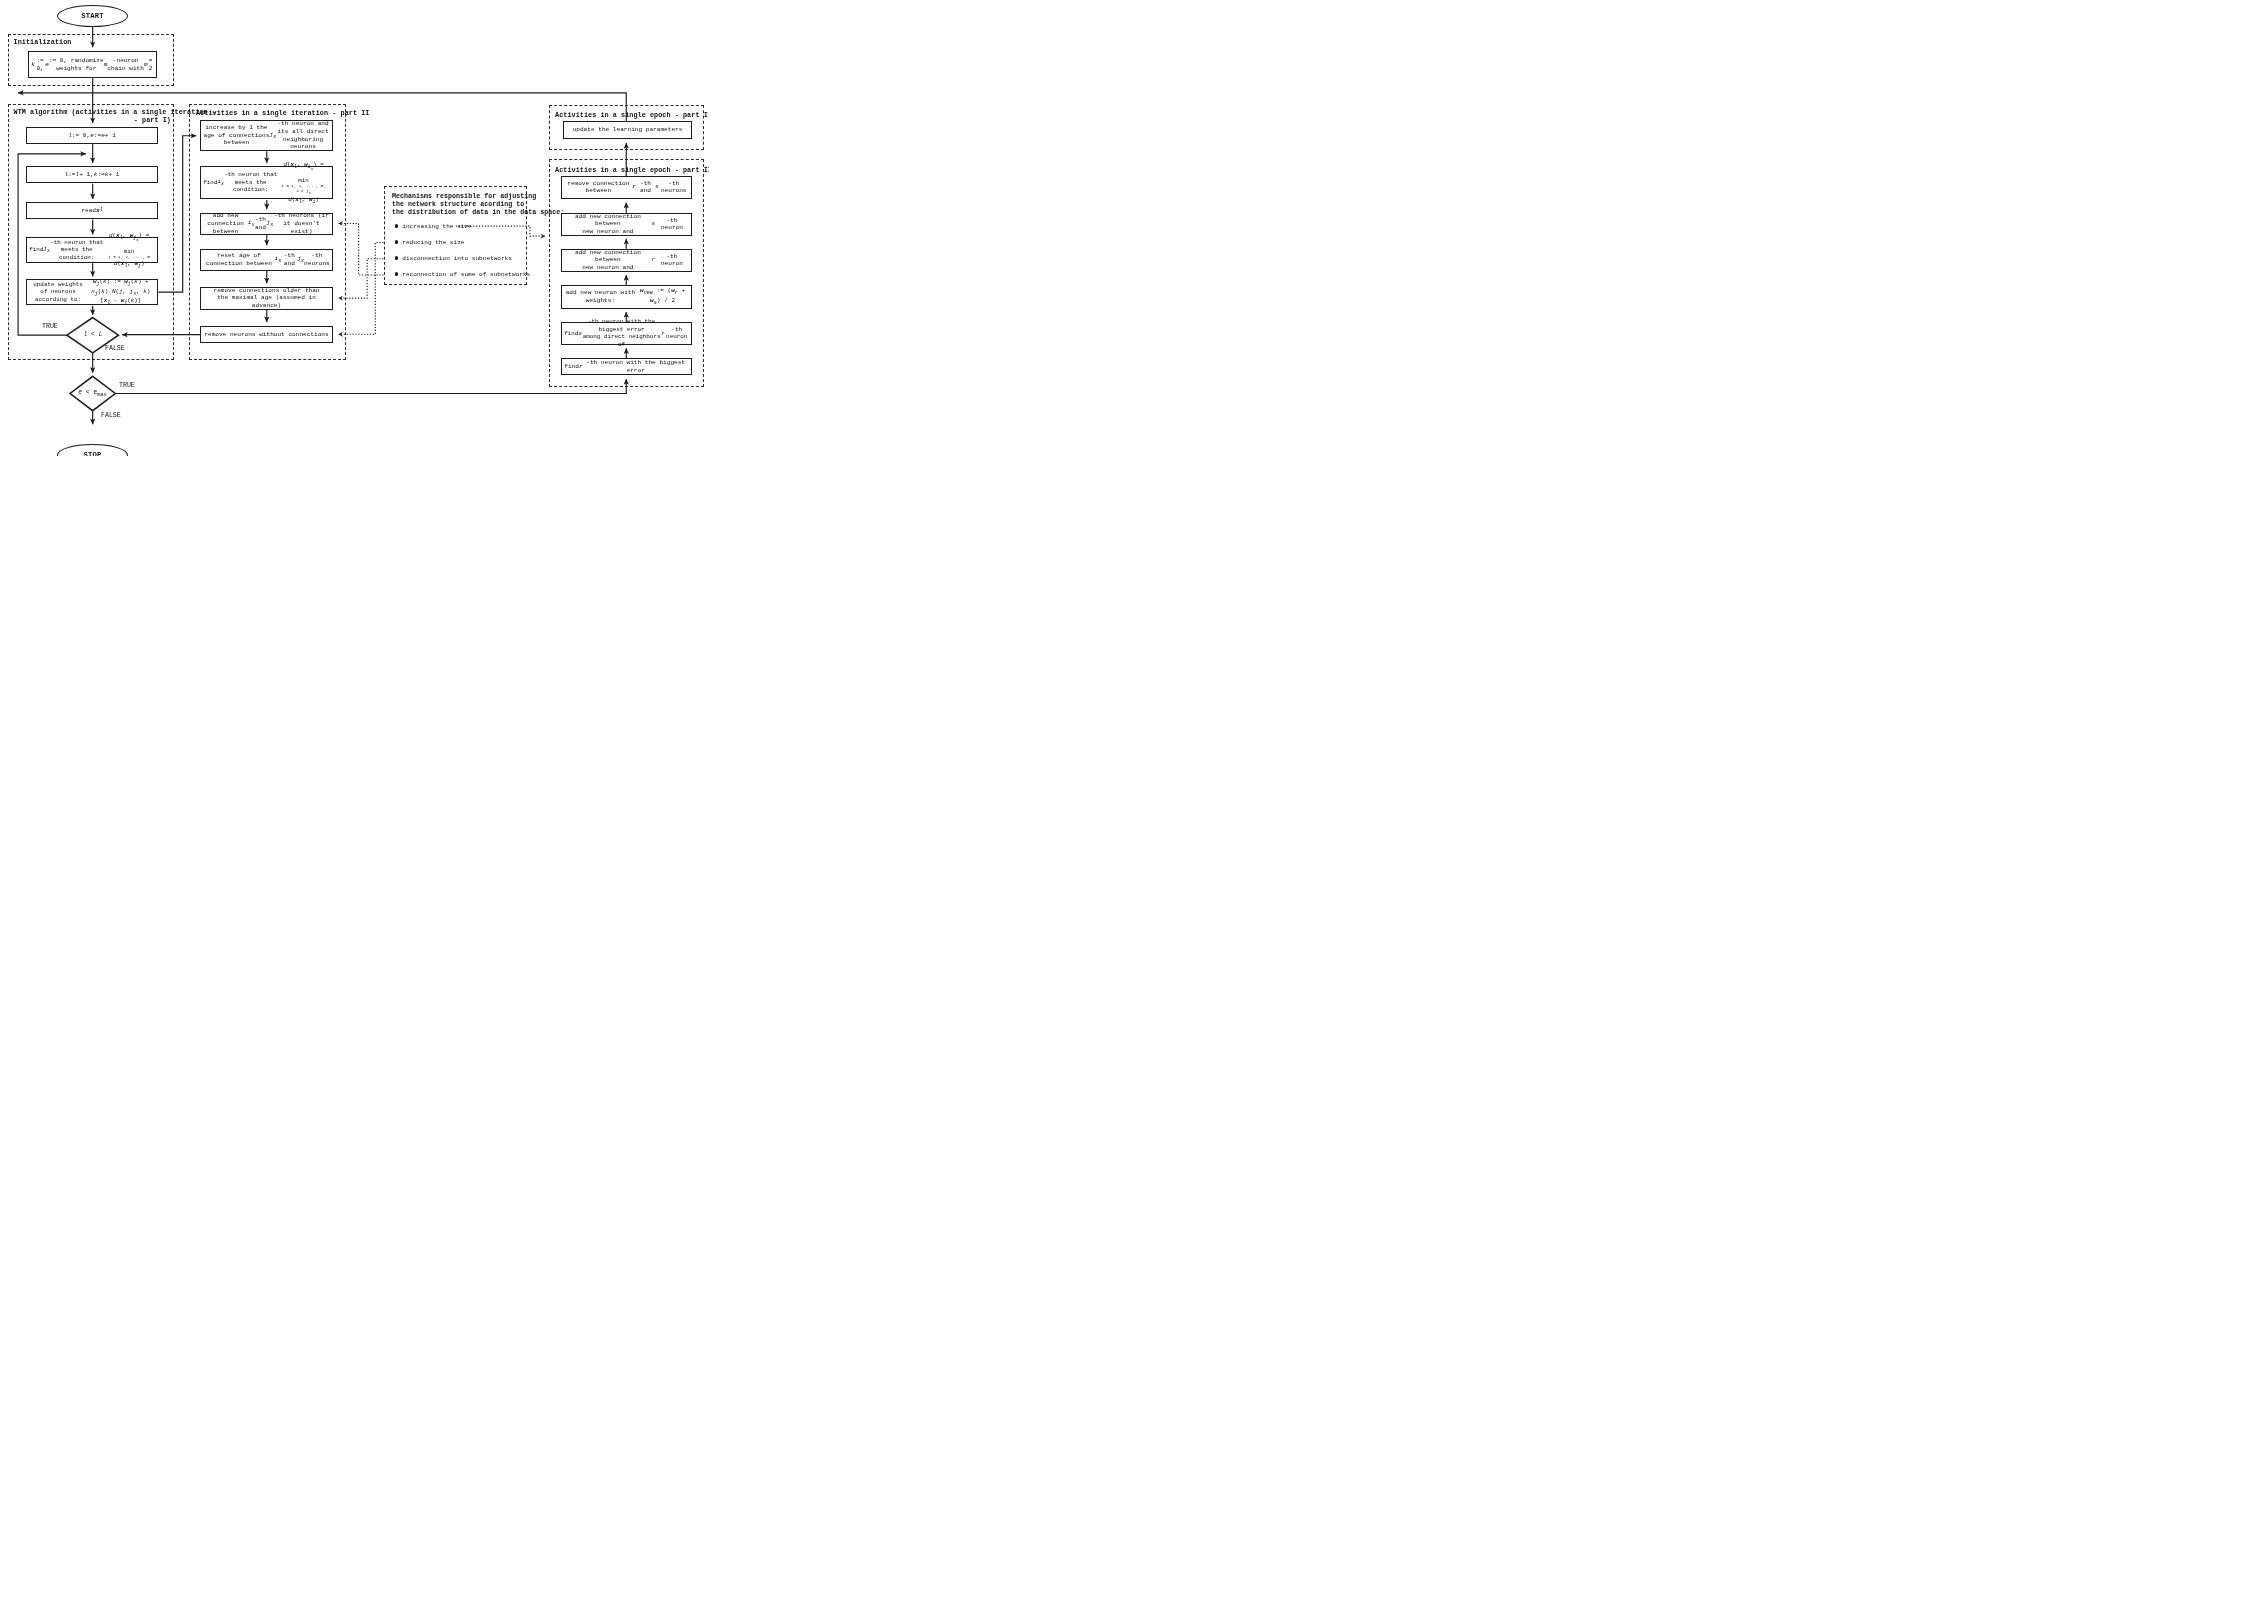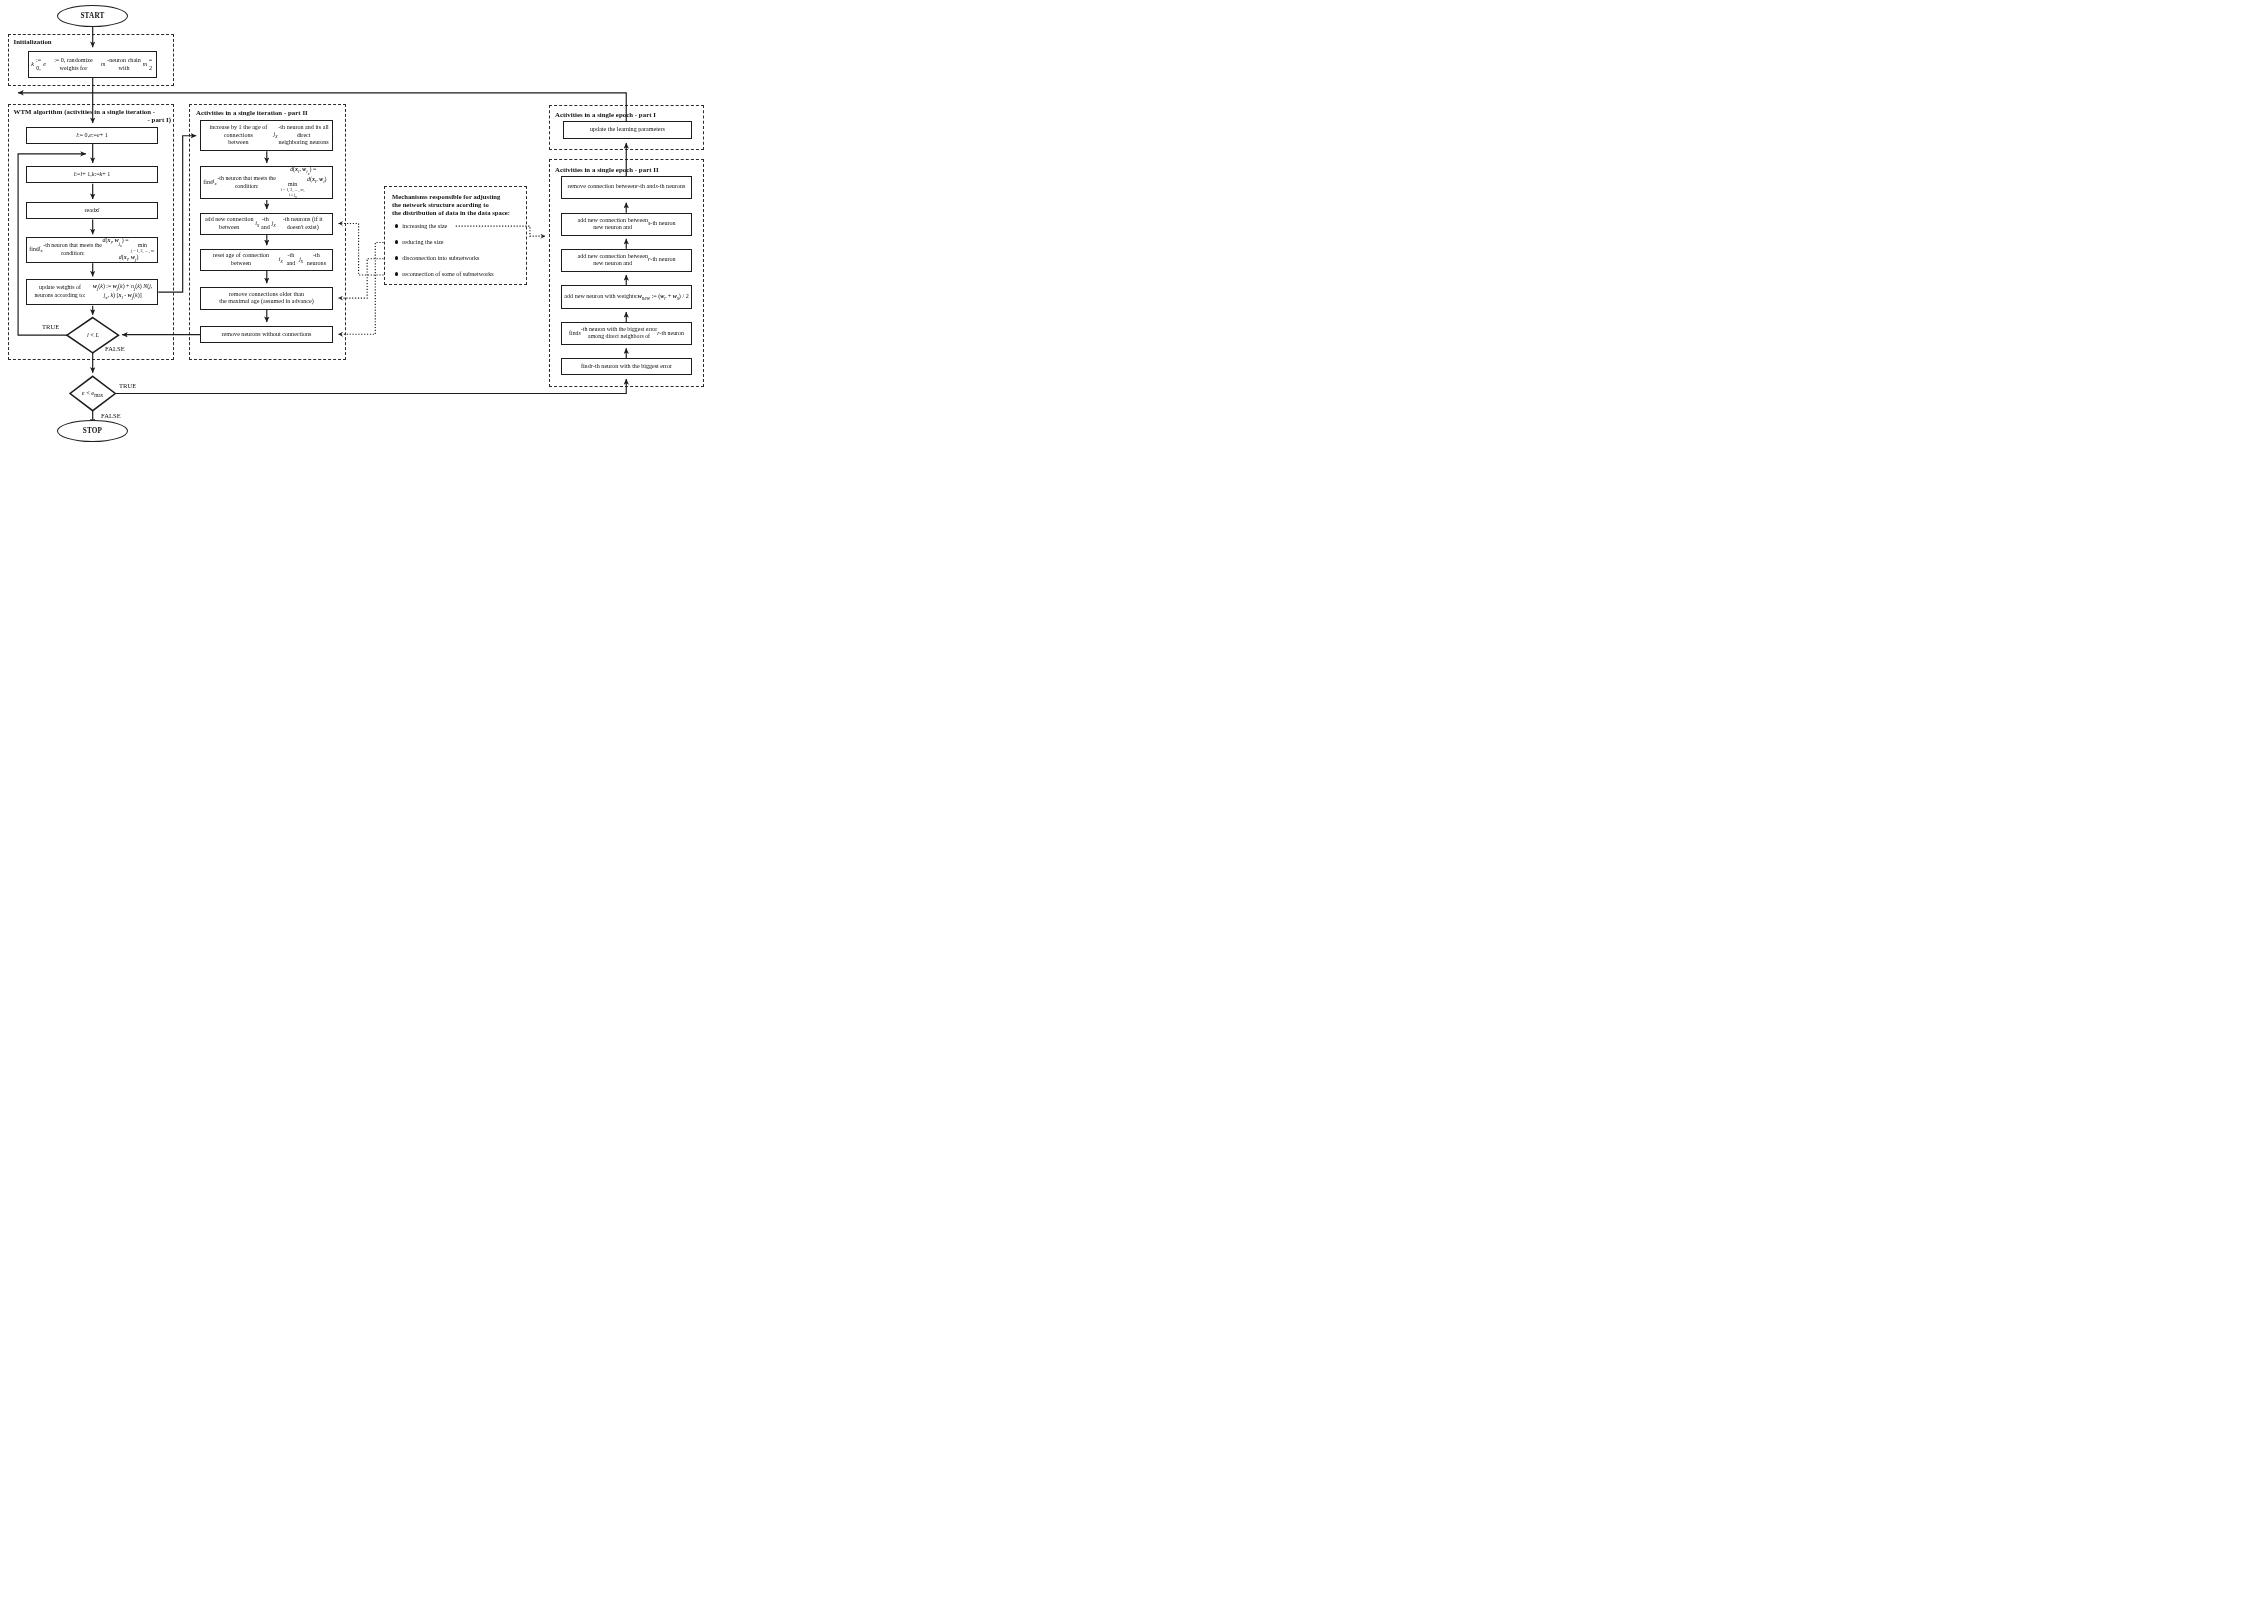--- a/index.html
+++ b/index.html
@@ -1,18 +1,18 @@
 <!DOCTYPE html>
 <html style="font-size:7.2px"><head>
 <meta charset="utf-8">
 <style>
   html,body{margin:0;padding:0;background:#ffffff;}
   #canvas{
     position:relative;width:709px;height:456px;background:#ffffff;overflow:hidden;
-    font-family:Liberation Serif, serif;color:#111;
+    font-family:Liberation Mono, monospace;color:#111;
   }
   svg.layer{position:absolute;left:0;top:0;z-index:2;}
   .dashedbox{position:absolute;border:1.2px dashed #2b2b2b;box-sizing:border-box;z-index:1;background:transparent;}
   .sec-title{position:absolute;z-index:4;font-weight:bold;font-size:6.8px;white-space:nowrap;letter-spacing:0.05px;}
   .box{
     position:absolute;z-index:3;background:#fff;border:1.6px solid #1d1d1d;box-sizing:border-box;
     display:flex;align-items:center;justify-content:center;text-align:center;
     font-size:6.1px;line-height:1.28;padding:0.9px 2.3px;
   }
   .terminal{
@@ -88,21 +88,21 @@
 
     <g>
       <polygon points="205,702 262,741 205,780 148,741" fill="#ffffff" stroke="#1d1d1d" stroke-width="3.4"></polygon>
       <polygon points="205,832 255,870 205,908 155,870" fill="#ffffff" stroke="#1d1d1d" stroke-width="3.4"></polygon>
     </g>
   </svg>
 
   <div class="terminal" style="left:57px;top:5px;width:71px;height:22px;">
     <span>START</span>
   </div>
-  <div class="terminal" style="left:57px;top:420px;width:71px;height:22px;">
+  <div class="terminal" style="left:57px;top:444px;width:71px;height:22px;">
     <span>STOP</span>
   </div>
 
   <div class="sec-title" style="left:13.6px;top:38px;">Initialization</div>
   <div class="sec-title" style="left:13.6px;top:108px;">WTM algorithm (activities in a single iteration -</div>
   <div class="sec-title" style="left:90px;top:116px;width:81px;text-align:right;">- part I)</div>
   <div class="sec-title" style="left:196px;top:109px;">Activities in a single iteration - part II</div>
   <div class="sec-title" style="left:555px;top:111px;">Activities in a single epoch - part I</div>
   <div class="sec-title" style="left:555px;top:166px;">Activities in a single epoch - part II</div>
 

